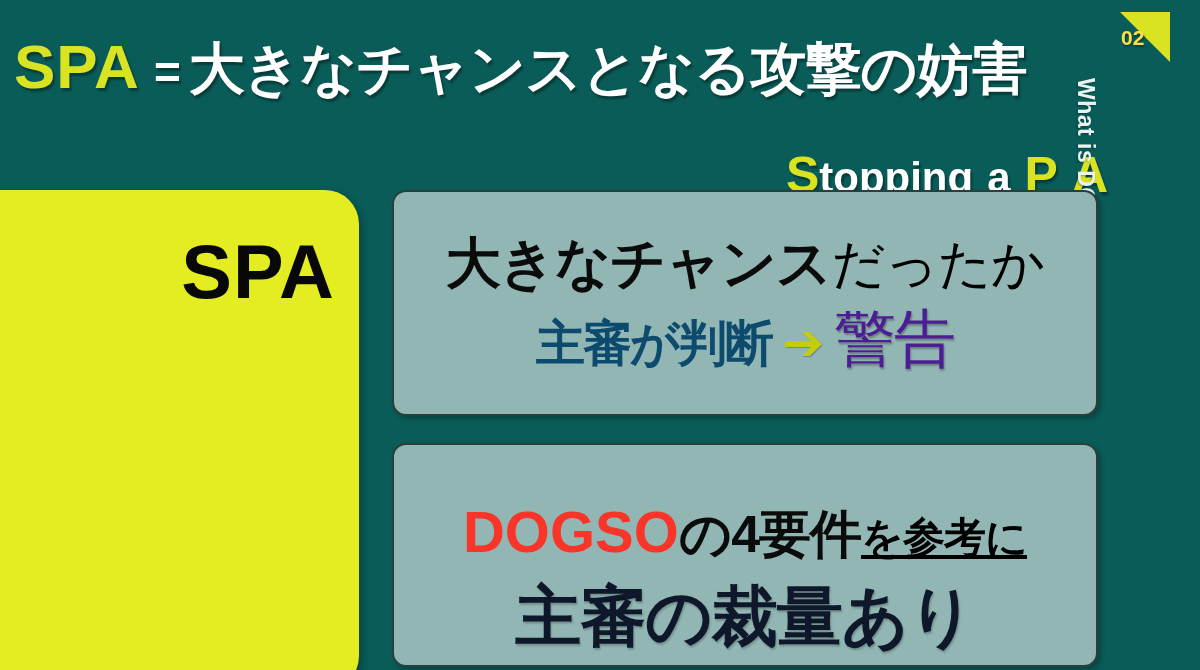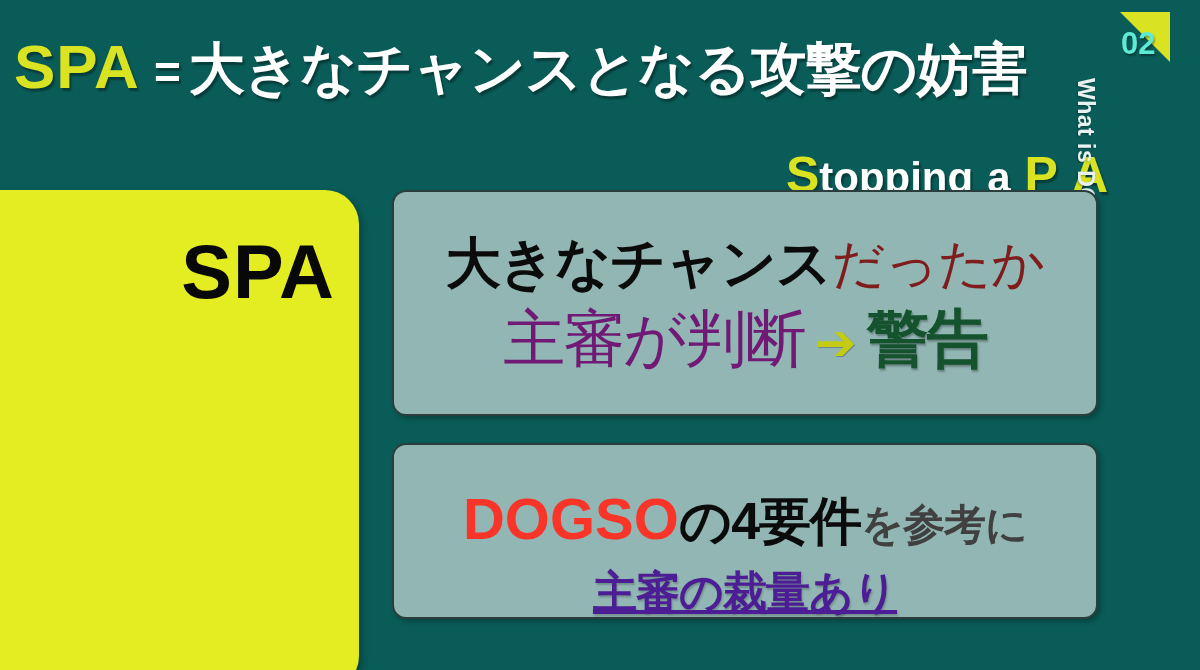--- a/index.html
+++ b/index.html
@@ -86,23 +86,23 @@
     top: 12px;
     width: 0;
     height: 0;
     border-top: 50px solid #d9e322;
     border-left: 50px solid transparent;
   }
   .corner-number {
     position: absolute;
     left: 1121px;
     top: 26px;
-    font-size: 31px;
-    font-weight: 700;
-    color: #5eead4;
+    font-size: 21px;
+    font-weight: 700;
+    color: #fde047;
     letter-spacing: 0px;
     text-shadow: 1px 2px 2px rgba(0,0,0,0.35);
   }
   .rail-label {
     position: absolute;
     left: 1099px;
     top: 78px;
     width: 260px;
     height: 40px;
     transform: rotate(90deg);
@@ -155,41 +155,41 @@
     border: 2px solid #2a3f3d;
     border-radius: 14px;
     box-shadow: 3px 3px 5px rgba(0,0,0,0.25);
     box-sizing: border-box;
     display: flex;
     flex-direction: column;
     justify-content: center;
     align-items: center;
   }
   #box-judgement { top: 190px; height: 226px; }
-  #box-criteria  { top: 443px; height: 176px; gap: 7px; }
+  #box-criteria  { top: 443px; height: 224px; gap: 7px; }
 
   .line {
     white-space: nowrap;
     line-height: 1.05;
     display: flex;
     align-items: baseline;
     justify-content: center;
   }
   #box-judgement .line:first-child { margin-bottom: 14px; }
   #box-criteria  .line:first-child { margin-bottom: 12px; }
 
   .t-big-bold   { font-size: 55px; font-weight: 700; color: #0b0b0b; letter-spacing: -1px; }
-  .t-big-light  { font-size: 53px; font-weight: 400; color: #7f1d1d; letter-spacing: -1px; }
-  .t-huge-bold  { font-size: 62px; font-weight: 400; color: #701a75; letter-spacing: -2px; }
+  .t-big-light  { font-size: 53px; font-weight: 400; color: #000000; letter-spacing: -1px; }
+  .t-huge-bold  { font-size: 49px; font-weight: 700; color: #0c4a6e; letter-spacing: -2px; }
   .t-arrow      { font-size: 50px; font-weight: 700; color: #c3cc12; margin: 0 10px; text-shadow: 1px 1px 1px rgba(0,0,0,0.25); }
-  .t-warn       { font-size: 62px; font-weight: 700; color: #14532d; letter-spacing: -2px; text-shadow: 1px 2px 2px rgba(0,0,0,0.3); }
+  .t-warn       { font-size: 62px; font-weight: 400; color: #4c1d95; letter-spacing: -2px; text-shadow: 1px 2px 2px rgba(0,0,0,0.3); }
   .t-dogso      { font-size: 58px; font-weight: 700; color: #f9352a; letter-spacing: 0px; }
   .t-mid-bold   { font-size: 52px; font-weight: 700; color: #0b0b0b; letter-spacing: -1px; margin-top: 48px; }
-  .t-mid-small  { font-size: 42px; font-weight: 700; color: #404040; letter-spacing: -1px; }
-  .t-orange     { font-size: 44px; font-weight: 700; color: #4c1d95; letter-spacing: -1px; text-shadow: 1px 2px 2px rgba(0,0,0,0.22); text-decoration: underline; }
+  .t-mid-small  { font-size: 42px; font-weight: 700; color: #000000; letter-spacing: -1px; text-decoration: underline; }
+  .t-orange     { font-size: 66px; font-weight: 700; color: #0f172a; letter-spacing: -1px; text-shadow: 1px 2px 2px rgba(0,0,0,0.22); }
 </style>
 </head>
 <body>
 
 <div id="slide">
 
   <div class="title-row">
     <span class="title-spa">SPA</span>
     <span class="title-eq">=</span>
     <span class="title-jp">大きなチャンスとなる攻撃の妨害</span>

